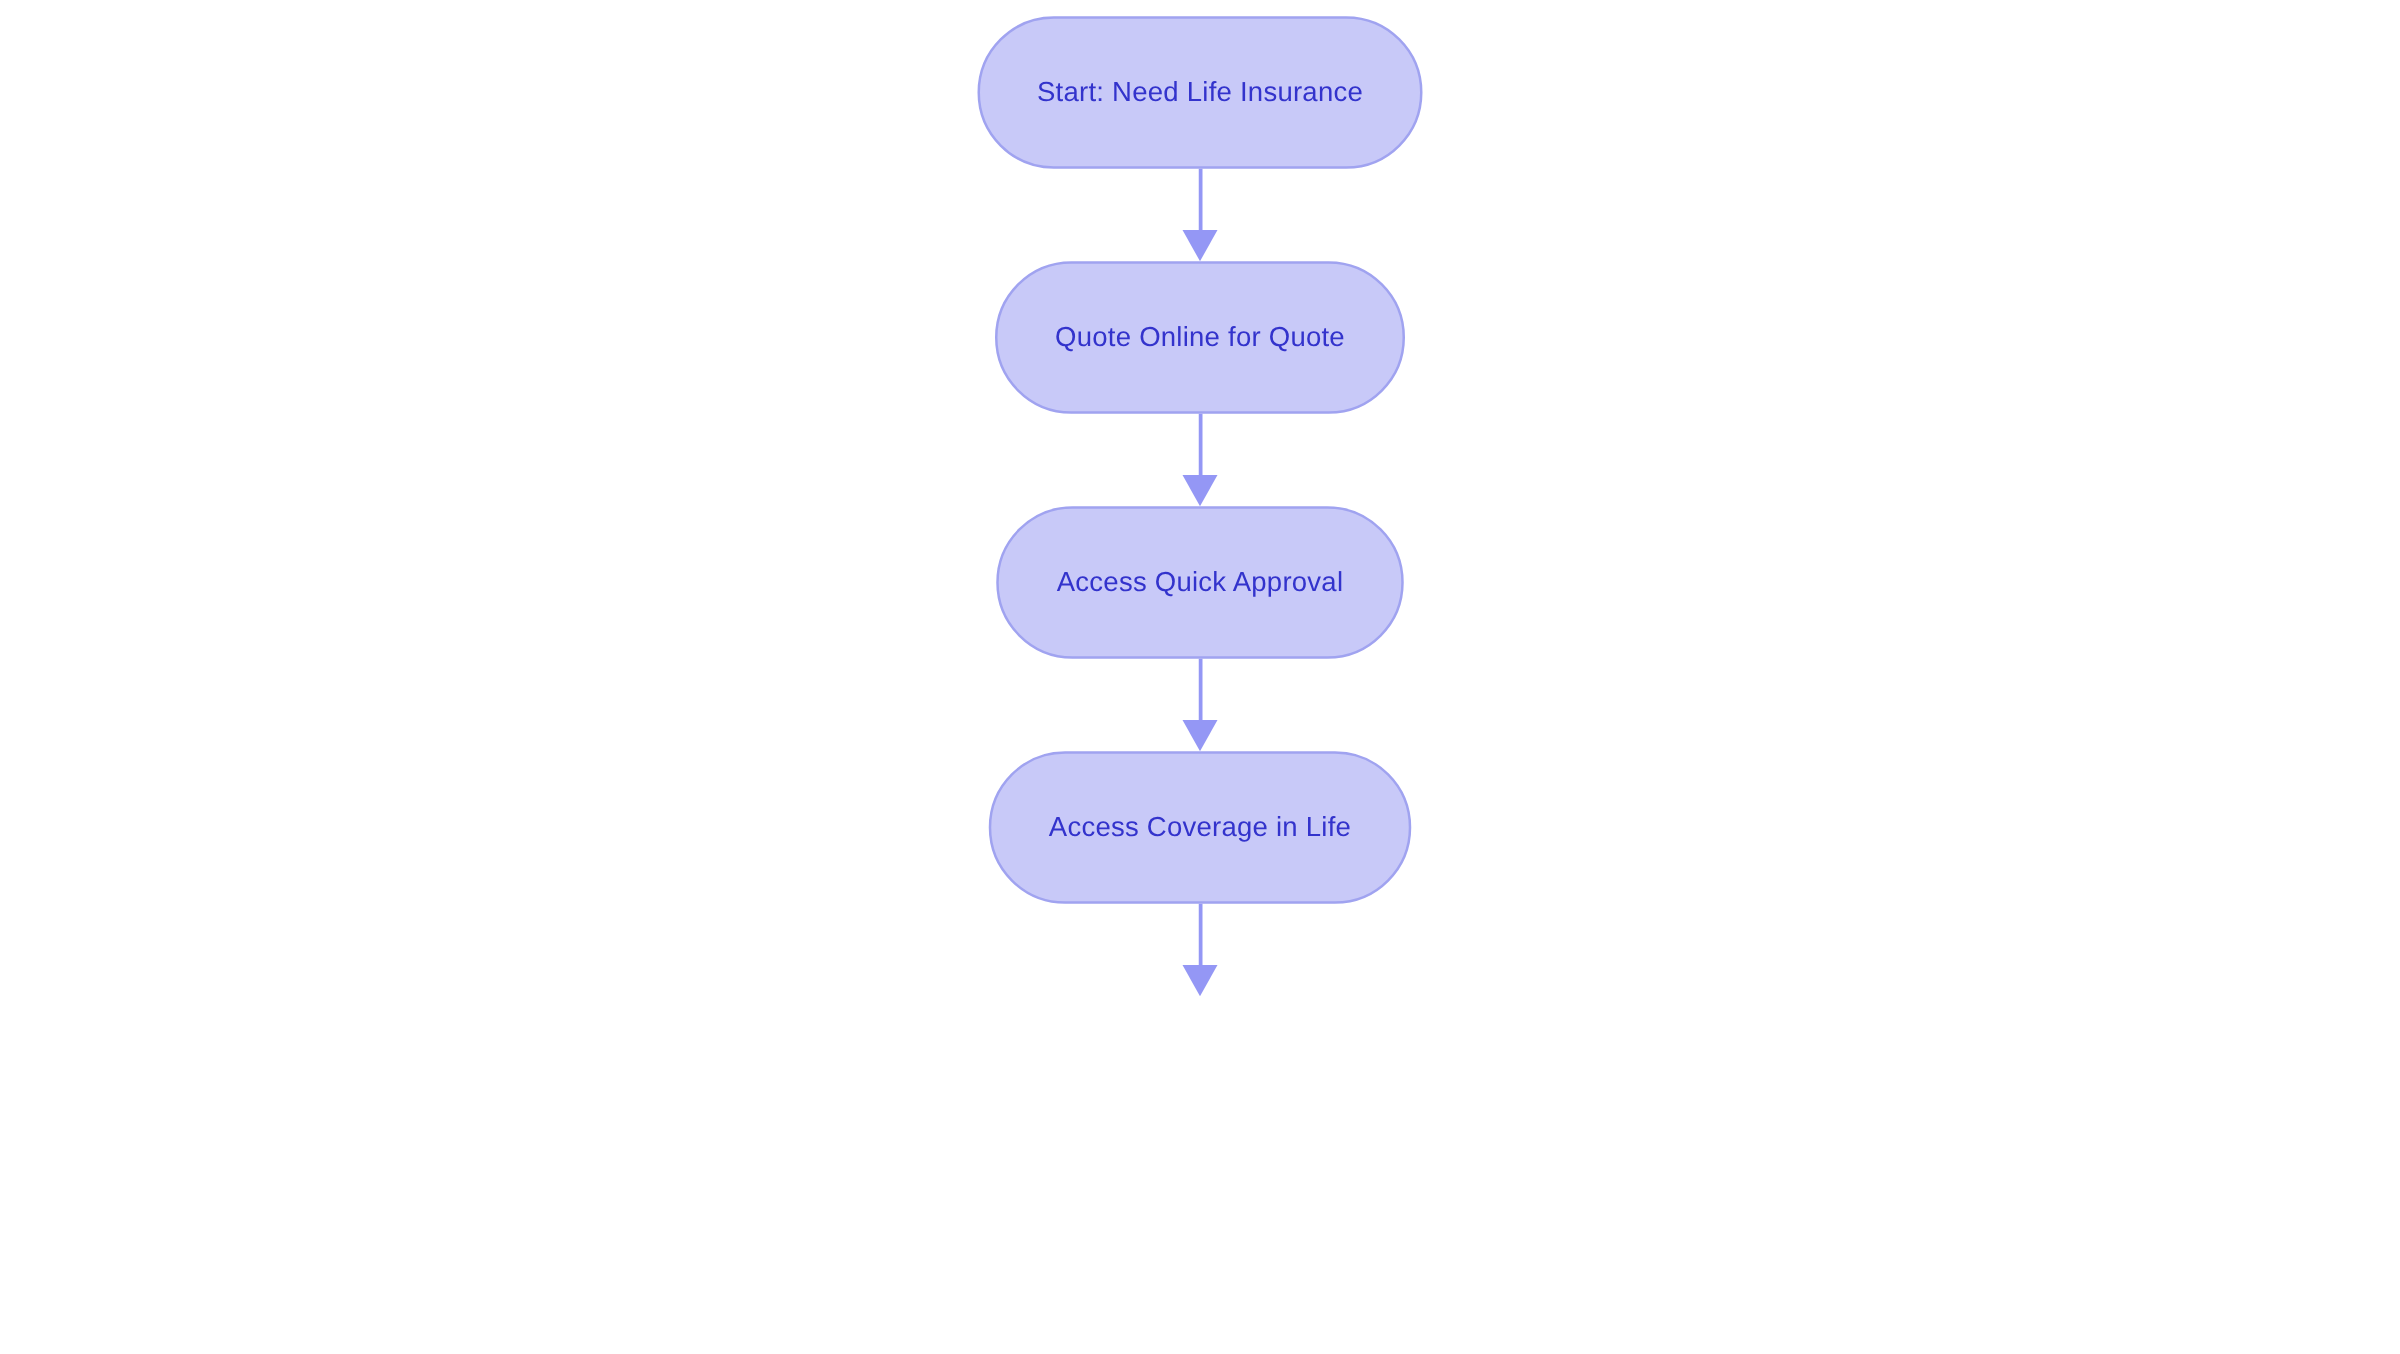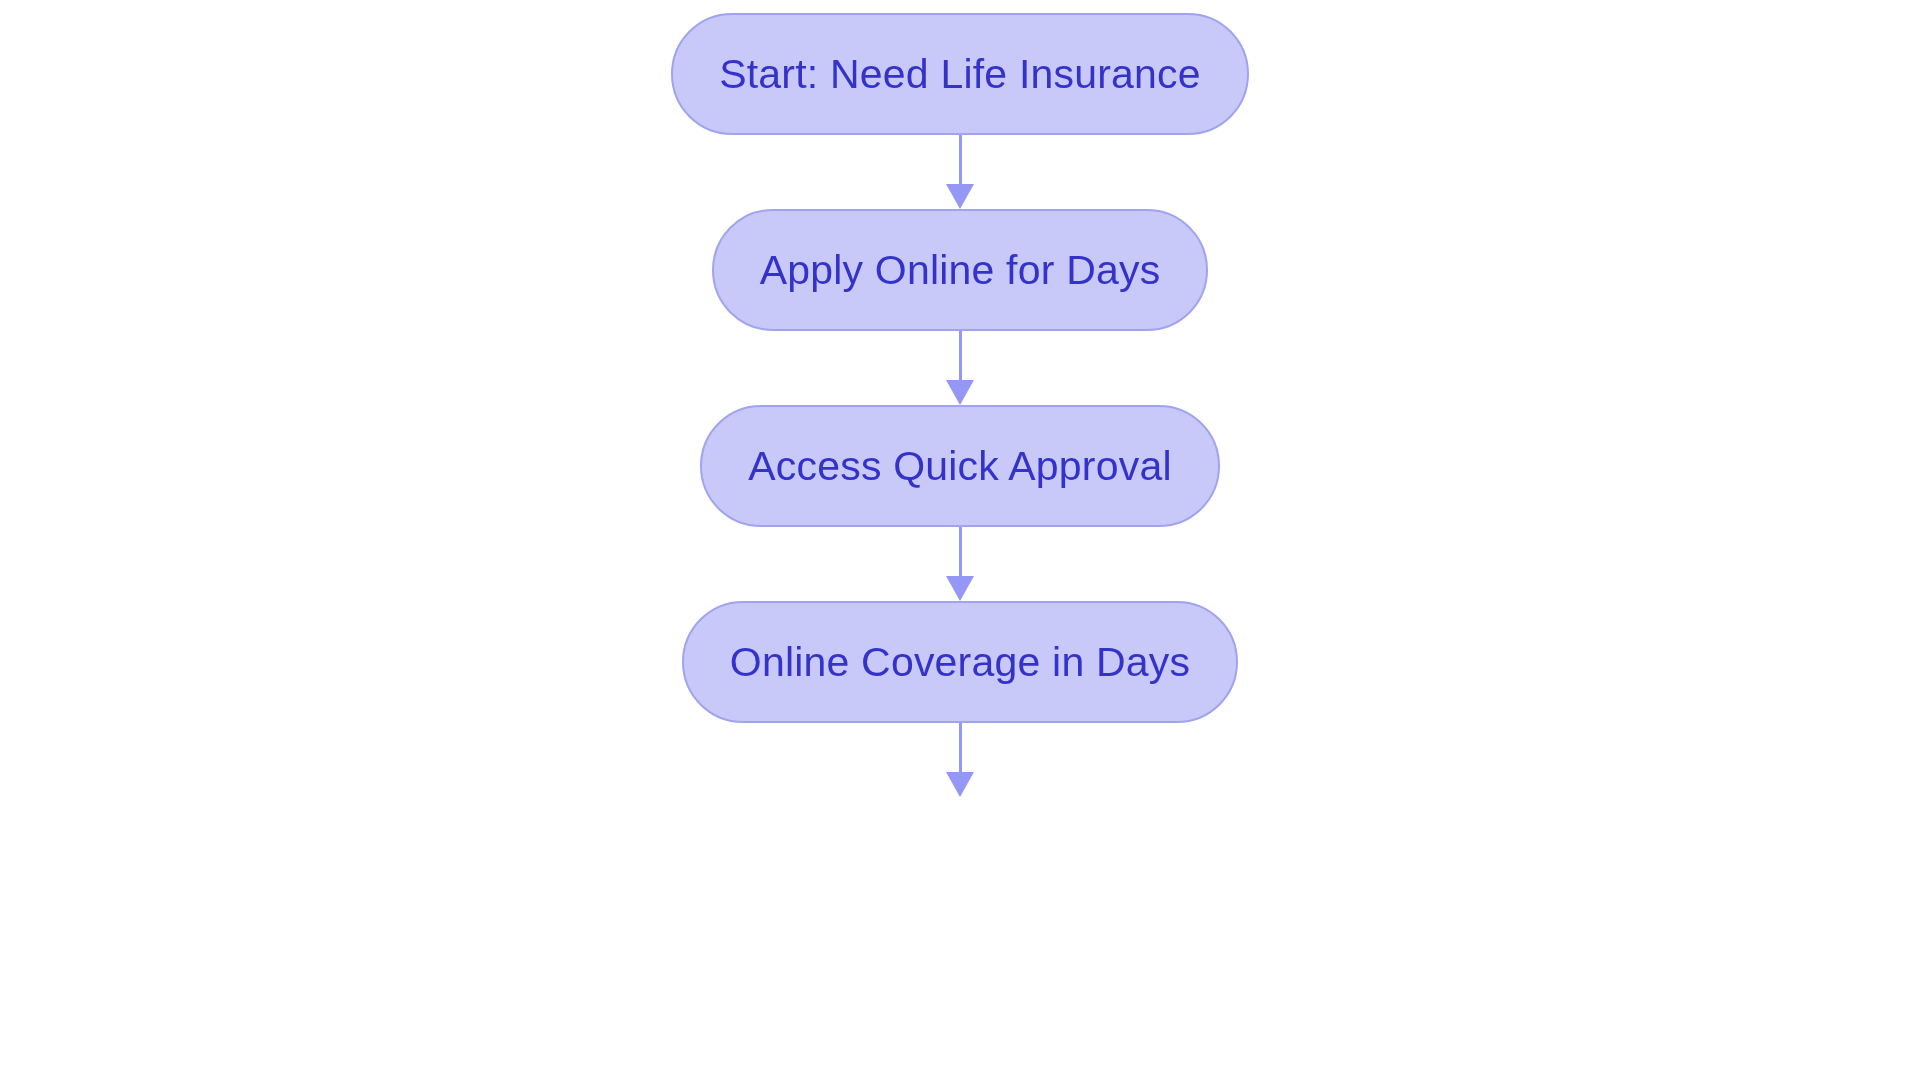--- a/index.html
+++ b/index.html
@@ -36,21 +36,21 @@
 
   .flow-node {
     box-sizing: border-box;
     display: flex;
     align-items: center;
     justify-content: center;
     background: #c8c9f8;
     border: 2px solid #a0a3f0;
     border-radius: 999px;
     color: #3333cc;
-    font-size: 41px;
+    font-size: 22px;
     font-weight: 400;
     letter-spacing: 0.2px;
     white-space: nowrap;
     padding: 0 46px;
     height: 122px;
   }
 
   .flow-node-label {
     display: block;
     line-height: 1;
@@ -99,39 +99,39 @@
     <div class="flow-node">
       <span class="flow-node-label">Start: Need Life Insurance</span>
     </div>
 
     <div class="flow-connector gap-1">
       <div class="connector-stem"></div>
       <div class="connector-head"></div>
     </div>
 
     <div class="flow-node">
-      <span class="flow-node-label">Apply Online for Days</span>
+      <span class="flow-node-label">Quote Online for Quote</span>
     </div>
 
     <div class="flow-connector gap-2">
       <div class="connector-stem"></div>
       <div class="connector-head"></div>
     </div>
 
     <div class="flow-node">
       <span class="flow-node-label">Access Quick Approval</span>
     </div>
 
     <div class="flow-connector gap-3">
       <div class="connector-stem"></div>
       <div class="connector-head"></div>
     </div>
 
     <div class="flow-node">
-      <span class="flow-node-label">Online Coverage in Days</span>
+      <span class="flow-node-label">Access Coverage in Life</span>
     </div>
 
     <div class="flow-connector gap-4">
       <div class="connector-stem"></div>
       <div class="connector-head"></div>
     </div>
 
 
   </div>
 </div>

